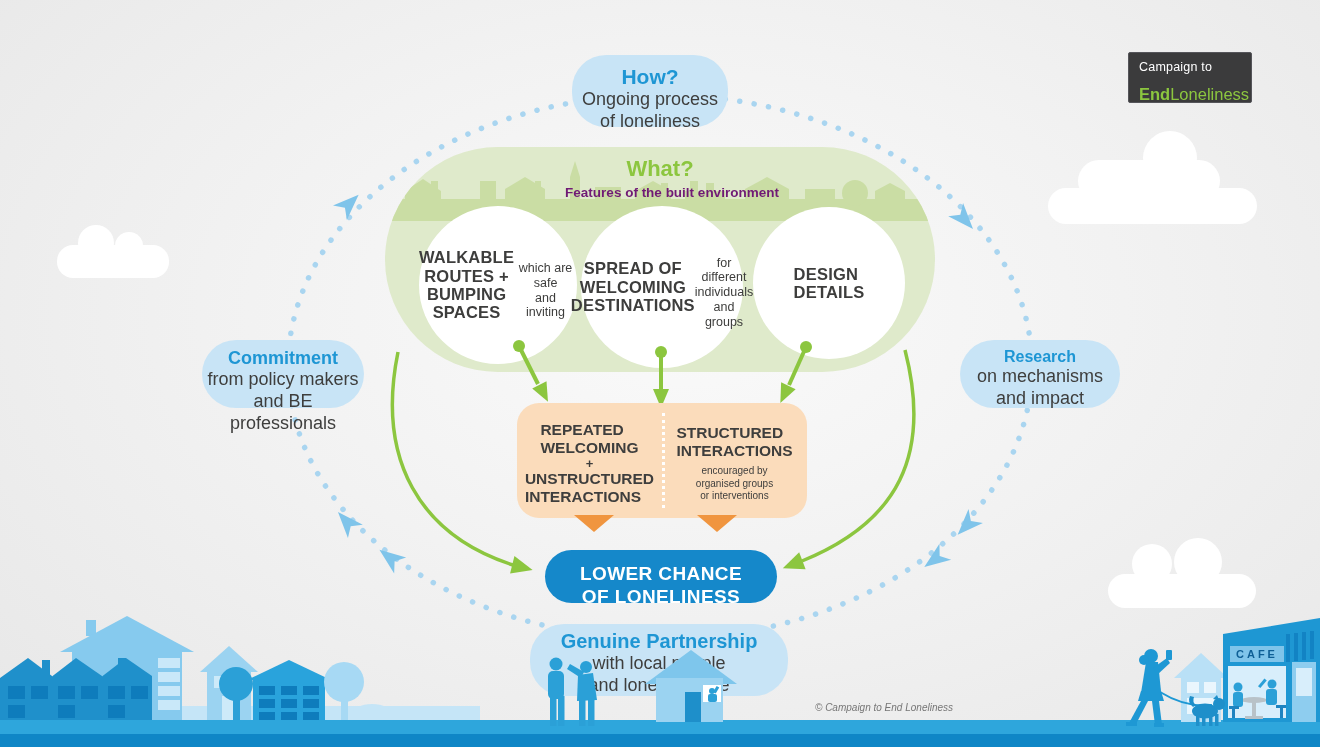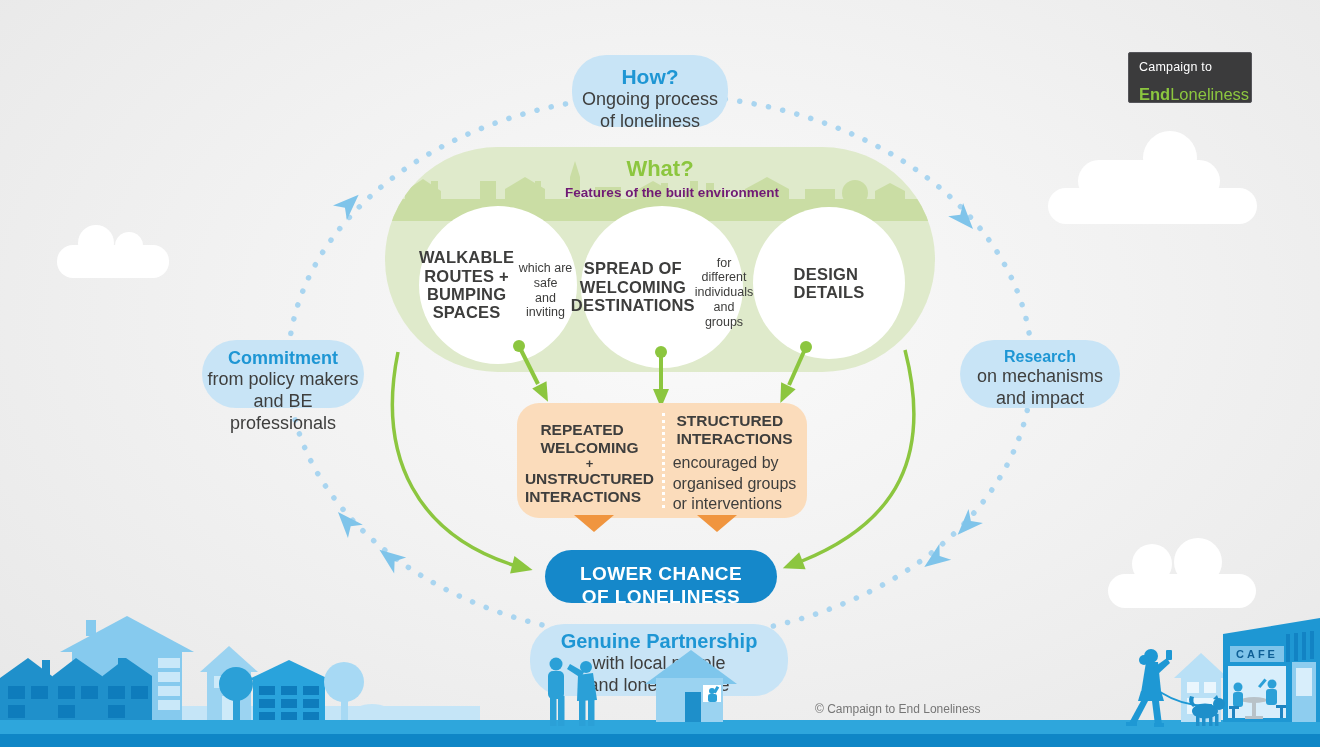--- a/index.html
+++ b/index.html
@@ -39,28 +39,28 @@
   .c3{left:753px;top:207px;width:152px;height:152px;}
   .fcircle .tl{font-size:16.5px;font-weight:bold;line-height:1.12;letter-spacing:.2px;}
   .fcircle .sl{font-size:12.5px;line-height:1.18;margin-top:11px;}
   .c3 .tl{text-align:left;}
   
   .obox{left:517px;top:403px;width:290px;height:115px;background:#fbdcbb;border-radius:22px;z-index:6;display:flex;color:#3e3e3d;}
   .obox .col{flex:1;display:flex;flex-direction:column;align-items:center;justify-content:center;padding-top:6px;}
   .obox .divider{position:absolute;left:50%;top:10px;bottom:10px;border-left:3px dotted #ffffff;}
   .obox .bl{font-size:15.5px;font-weight:bold;line-height:1.16;}
   .obox .plus{font-size:13px;font-weight:bold;line-height:1.05;}
-  .obox .sm{font-size:16px;line-height:1.28;margin-top:5px;}
+  .obox .sm{font-size:10px;line-height:1.28;margin-top:5px;text-align:center;}
   .tri{width:0;height:0;border-left:20px solid transparent;border-right:20px solid transparent;border-top:17px solid #f0953f;z-index:6;}
   .tri-l{left:574px;top:515px;}
   .tri-r{left:697px;top:515px;}
   
   .pill{left:545px;top:550px;width:232px;height:53px;background:#1588ca;border-radius:27px;z-index:6;color:#ffffff;font-weight:bold;font-size:19px;line-height:1.22;text-align:center;box-sizing:border-box;padding-top:12px;letter-spacing:.4px;}
   
-  .copyright{left:815px;top:702px;font-size:12px;color:#767676;z-index:6;}
+  .copyright{left:815px;top:702px;font-size:10px;color:#767676;z-index:6;font-style:italic;}
   
   .overlay{left:0;top:0;z-index:5;pointer-events:none;}
   .scene{left:0;top:0;z-index:7;pointer-events:none;}
   .skyline{position:absolute;left:0;top:0;}
 </style>
 </head>
 <body>
 
 <div class="canvas">
 

